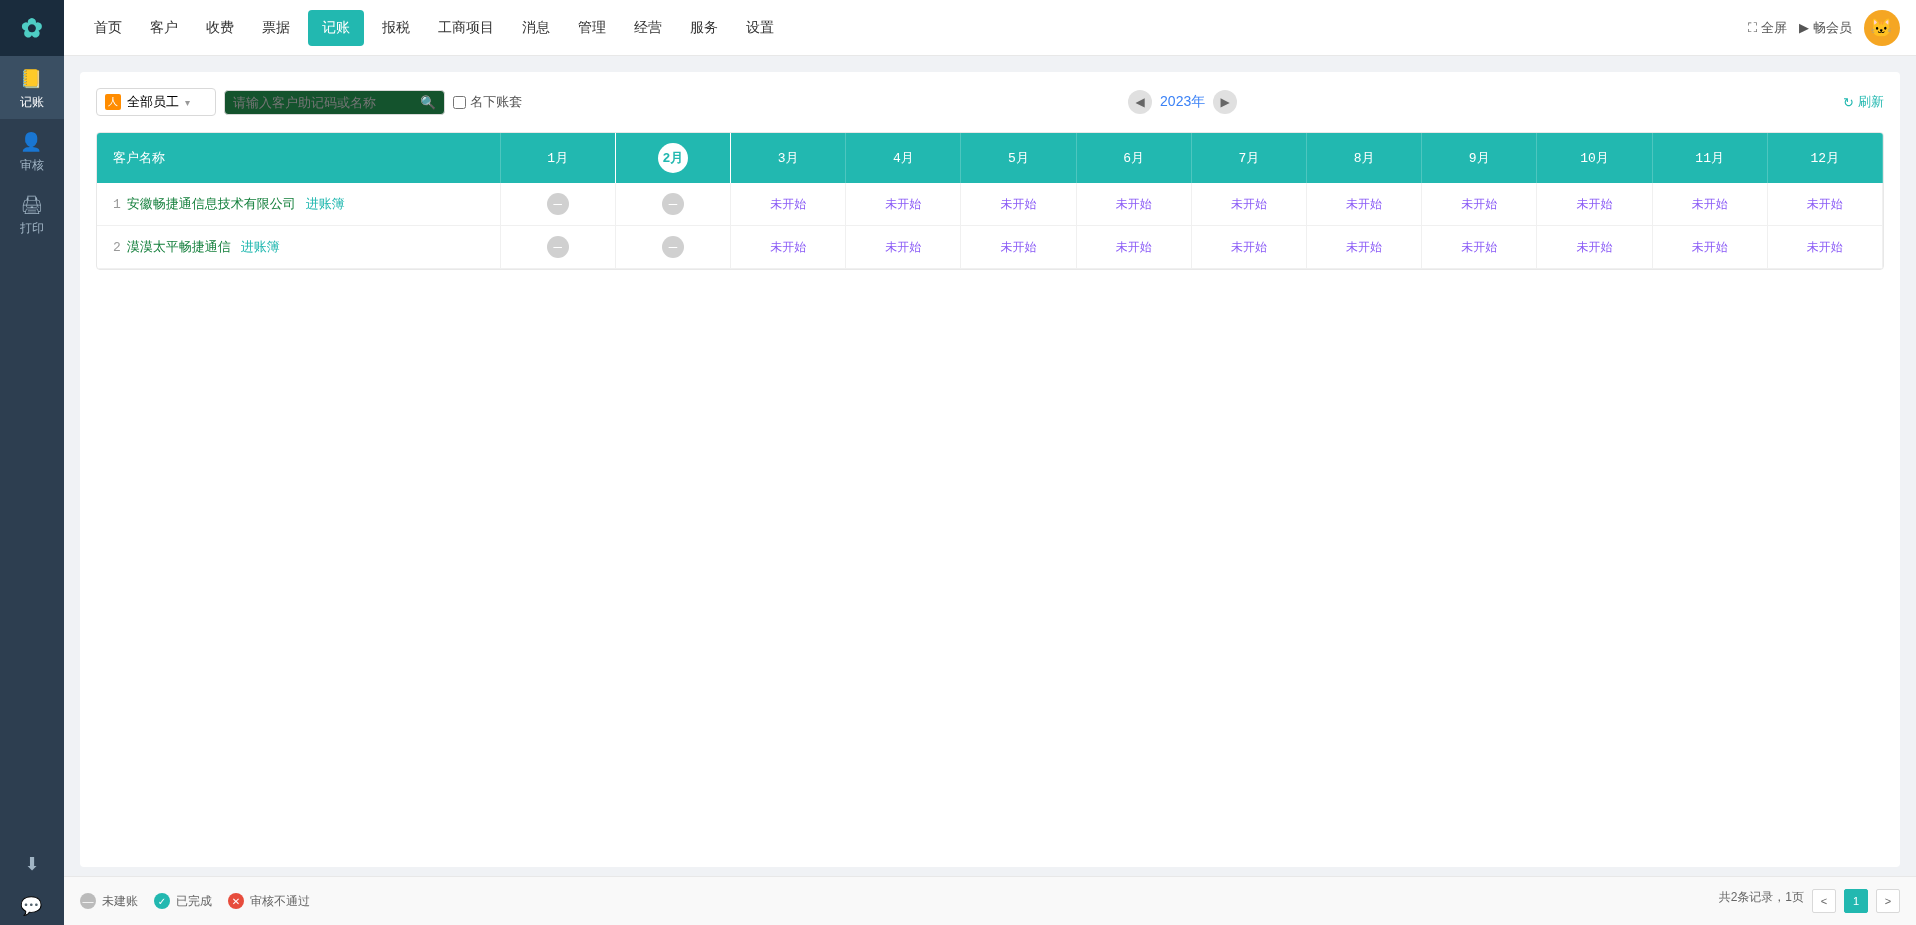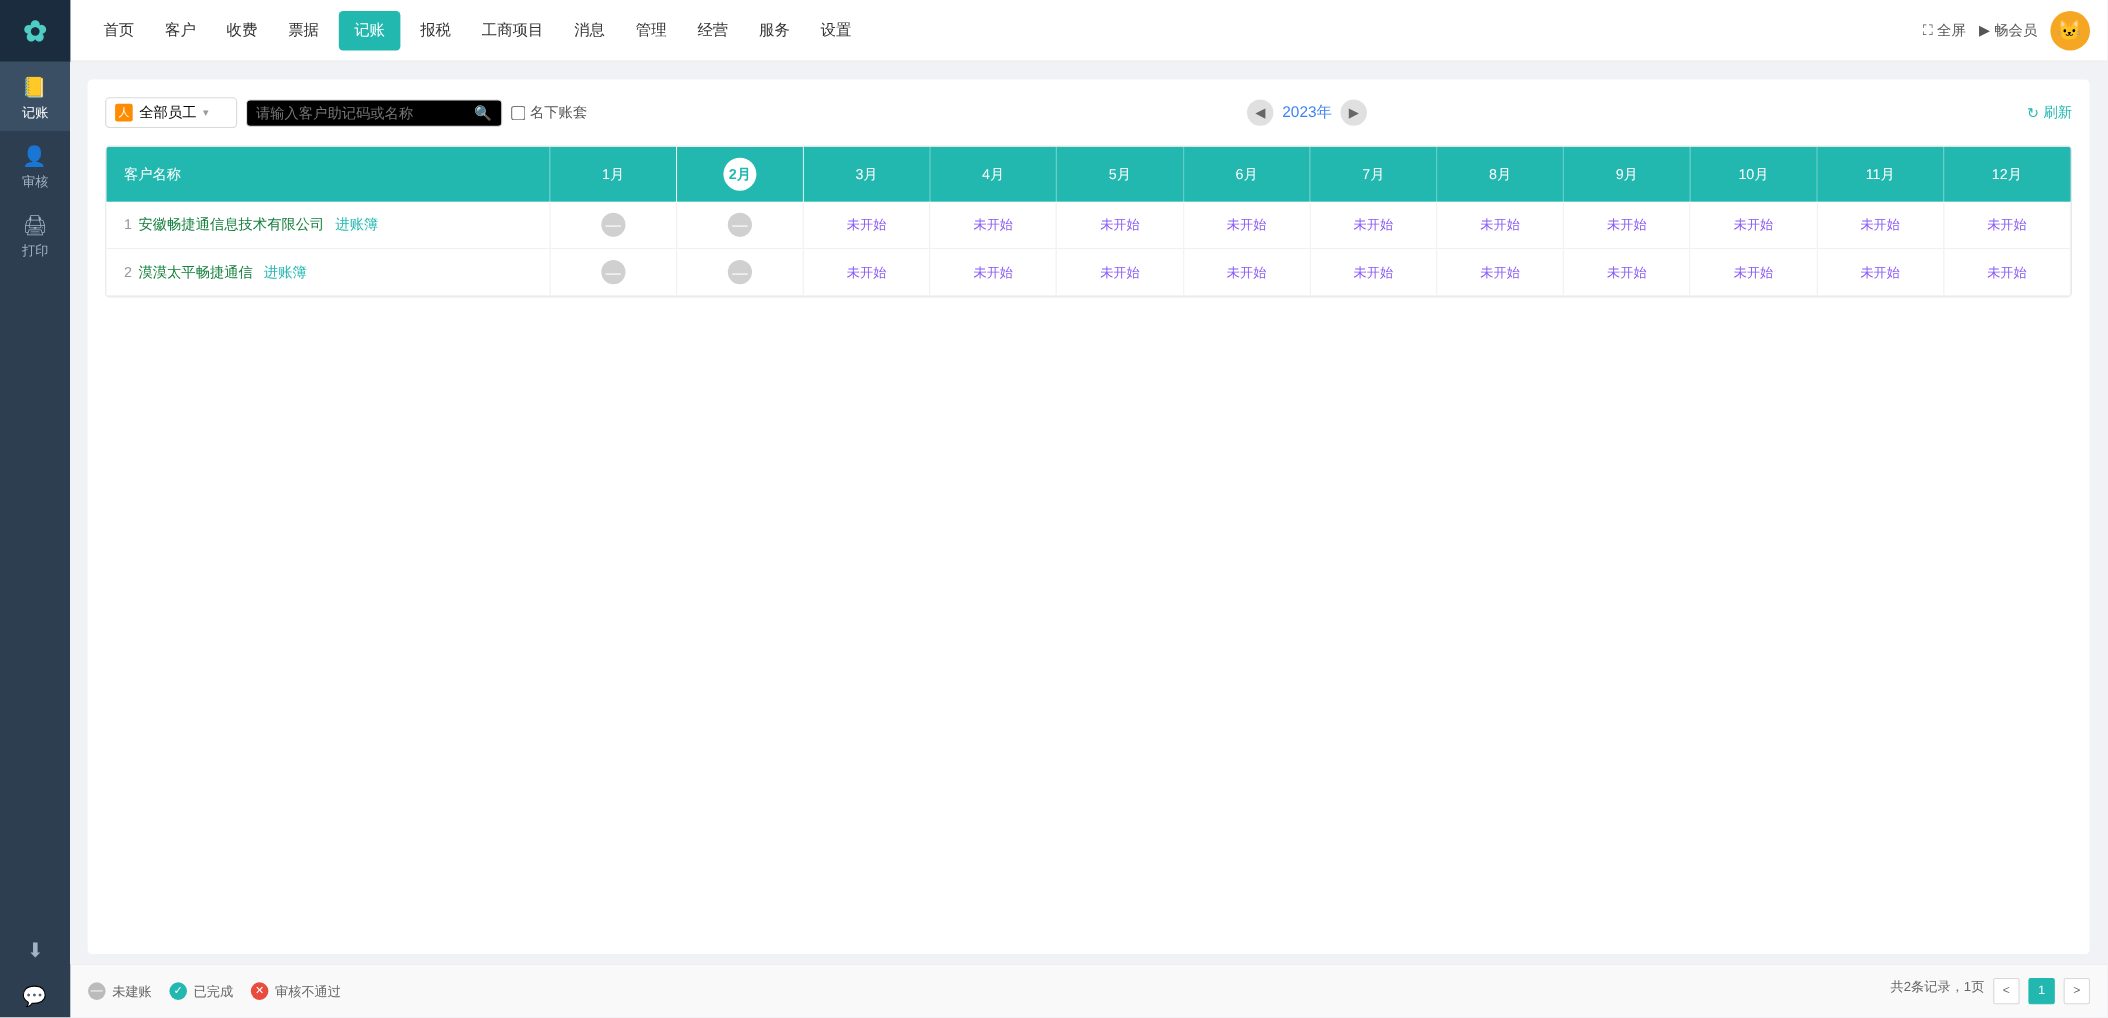--- a/index.html
+++ b/index.html
@@ -148,22 +148,22 @@
       font-size: 10px;
       flex-shrink: 0;
     }
     .select-arrow { color: #999; font-size: 10px; }
     .search-box {
       display: flex;
       align-items: center;
       border: 1px solid #d9d9d9;
       border-radius: 4px;
       padding: 4px 8px;
-      gap: 23px;
-      background: #000000;
+      gap: 11px;
+      background: #14532d;
       min-width: 220px;
     }
     .search-box input {
       border: none;
       outline: none;
       font-size: 13px;
       color: #999;
       flex: 1;
       background: transparent;
     }
@@ -207,20 +207,21 @@
     
     .table-container {
       overflow-x: auto;
       border: 1px solid #e8e8e8;
       border-radius: 4px;
     }
     table {
       width: 100%;
       border-collapse: collapse;
       min-width: 1200px;
+      font-family: Liberation Mono, monospace;
     }
     thead tr {
       background: #22b8b0;
       color: #fff;
     }
     thead th {
       padding: 10px 8px;
       text-align: center;
       font-weight: normal;
       font-size: 13px;

